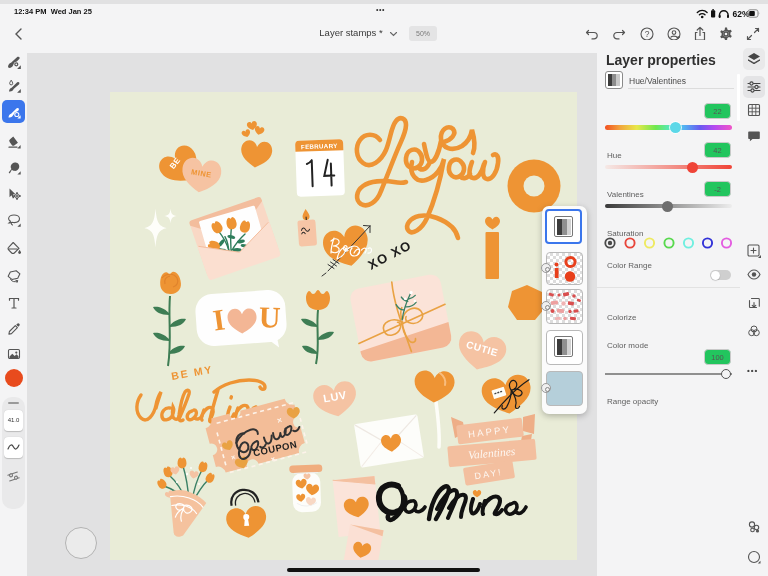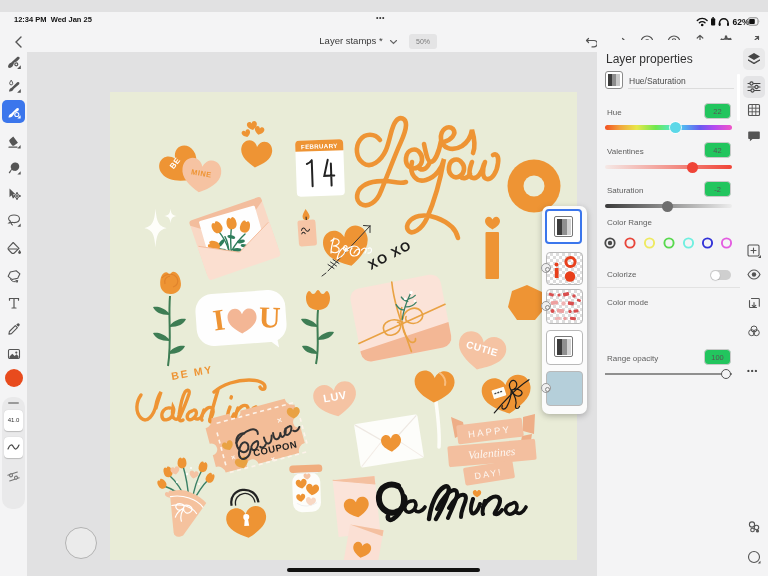--- a/index.html
+++ b/index.html
@@ -1,19 +1,19 @@
 <!DOCTYPE html>
 <html><head>
 <meta charset="utf-8">
 <style>
 * { margin:0; padding:0; box-sizing:border-box; }
 html,body { width:768px; height:576px; overflow:hidden; font-family:"Liberation Sans",sans-serif; }
 #app { position:relative; width:768px; height:576px; background:#e1e1e2; }
 
-#topbar { position:absolute; left:0; top:12px; width:768px; height:40px; background:#f4f4f5; z-index:5; }
+#topbar { position:absolute; left:0; top:4px; width:768px; height:49px; background:#f4f4f5; z-index:5; }
 .stime { position:absolute; left:14px; top:3px; font-size:7.5px; font-weight:bold; color:#111; }
 .sdots { position:absolute; left:376px; top:2px; font-size:7px; color:#333; letter-spacing:0.5px; }
 .sright { position:absolute; right:8px; top:2.5px; height:13px; }
 
 .back { position:absolute; left:10px; top:21px; width:18px; height:18px; }
 .title { position:absolute; left:286px; top:23px; width:130px; text-align:center; font-size:9.5px; color:#3a3a3a; }
 .zoom { position:absolute; left:409px; top:22px; width:28px; height:15px; background:#e4e4e5; border-radius:3px; font-size:7px; color:#7a7a7a; text-align:center; line-height:15px; }
 .tb-ic { position:absolute; top:22px; width:16px; height:16px; }
 
 #ltool { position:absolute; left:0; top:40px; width:27px; height:536px; background:#f4f4f5; z-index:4; }
@@ -23,21 +23,21 @@
 .lgroup { position:absolute; left:2px; top:357px; width:23px; height:112px; background:#e9e9ea; border-radius:10px; }
 .ldash { position:absolute; left:6px; top:5px; width:11px; height:2px; background:#9a9a9a; border-radius:1px; }
 .lbox { position:absolute; left:2px; width:19px; height:21px; background:#fff; border-radius:4px; box-shadow:0 0.5px 1px rgba(0,0,0,.2); font-size:6px; color:#333; text-align:center; line-height:21px; }
 
 #canvas { position:absolute; left:110px; top:92px; width:467px; height:468px; background:#e9ecd7; z-index:1; }
 #brushcirc { position:absolute; left:65px; top:527px; width:32px; height:32px; border-radius:50%; background:#ebebeb; border:1px solid #b3b3b3; z-index:2; }
 #homebar { position:absolute; left:287px; top:568px; width:193px; height:4px; background:#111; border-radius:2px; z-index:6; }
 
 #rpanel { position:absolute; left:597px; top:40px; width:143px; height:536px; background:#f4f4f5; z-index:5; }
 #rstrip { position:absolute; left:740px; top:40px; width:28px; height:536px; background:#f4f4f5; z-index:5; }
-.rp-label { position:absolute; left:10px; font-size:8px; color:#5f5f5f; }
+.rp-label { position:absolute; left:10px; font-size:8px; color:#5f5f5f;margin-top:43px; }
 .rp-valbox { position:absolute; left:107px; width:27px; height:16px; border:1px solid #c9c9c9; border-radius:4px; background:#22c55e; font-size:7.5px; color:#555; text-align:center; line-height:15px; }
 
 #fpanel { position:absolute; left:542px; top:206px; width:45px; height:208px; background:#fbfbfb; border-radius:7px; box-shadow:0 2px 6px rgba(0,0,0,.25); z-index:10; }
 .thumb { position:absolute; left:4px; width:37px; height:35px; background:#fff; border:1px solid #b9b9b9; border-radius:4px; overflow:hidden; }
 .chk { background-image: linear-gradient(45deg,#ddd 25%,transparent 25%,transparent 75%,#ddd 75%), linear-gradient(45deg,#ddd 25%,transparent 25%,transparent 75%,#ddd 75%); background-size:6px 6px; background-position:0 0,3px 3px; }
 .badge { position:absolute; left:-1px; width:10px; height:10px; border-radius:50%; background:#f0f0f0; border:1px solid #999; }
 .badge::after { content:""; position:absolute; left:2.5px; top:2.5px; width:3px; height:3px; border-radius:50%; border:1px solid #888; }
 </style>
 </head>
 <body>
@@ -497,27 +497,27 @@
             <path d="M1 7 C3 2 5 2 6.5 5 C8 8 10 8 12 3" stroke="#444" stroke-width="1.2" fill="none" stroke-linecap="round"></path>
           </svg></div>
       <svg style="position:absolute;left:5px;top:73px" width="13" height="13" viewBox="0 0 13 13">
           <path d="M1.5 3.5 h10 M1.5 9.5 h10" stroke="#777" stroke-width="1.1" stroke-linecap="round" transform="rotate(-18 6.5 6.5)"></path>
           <circle cx="4.5" cy="4.6" r="1.5" fill="#e9e9ea" stroke="#777" stroke-width="1.1" transform="rotate(-18 6.5 6.5)"></circle>
           <circle cx="8.5" cy="8.4" r="1.5" fill="#e9e9ea" stroke="#777" stroke-width="1.1" transform="rotate(-18 6.5 6.5)"></circle>
         </svg>
     </div>
   </div>
   <div id="rpanel">
-    <div style="position:absolute;left:9px;top:12px;font-size:12px;font-weight:normal;color:#303030">Layer properties</div>
+    <div style="position:absolute;left:9px;top:12px;font-size:14px;font-weight:bold;color:#303030">Layer properties</div>
     <div style="position:absolute;left:8px;top:31px;width:18px;height:18px;border:1px solid #8a8a8a;border-radius:3px;background:#fff;overflow:hidden">
       <div style="position:absolute;left:2px;top:2px;width:4px;height:12px;background:#3c3c3c"></div>
       <div style="position:absolute;left:6px;top:2px;width:4px;height:12px;background:#8d8d8d"></div>
       <div style="position:absolute;left:10px;top:2px;width:4px;height:12px;background:#c9c9c9"></div>
     </div>
-    <div style="position:absolute;left:32px;top:36px;font-size:8.5px;color:#4a4a4a">Hue/Saturation</div>
+    <div style="position:absolute;left:32px;top:36px;font-size:8.5px;color:#4a4a4a">Hue/Valentines</div>
     <div style="position:absolute;left:31px;top:48px;width:106px;height:1px;background:#dcdcdc"></div>
     <div class="rp-label" style="top:68px">Hue</div>
     <div class="rp-valbox" style="top:63px">22</div>
     <div style="position:absolute;left:8px;top:85px;width:127px;height:5px;border-radius:2.5px;background:linear-gradient(90deg,#f25022,#f2a63d 12%,#e8e84a 25%,#6ee84f 40%,#52e8c8 52%,#52b4f2 62%,#6a5af0 75%,#b44af0 86%,#f056c8 100%)"></div>
     <div style="position:absolute;left:72.5px;top:82px;width:11px;height:11px;border-radius:50%;background:#5cd8e8;box-shadow:0 0 0 1px rgba(255,255,255,.8)"></div>
     <div class="rp-label" style="top:107px">Valentines</div>
     <div class="rp-valbox" style="top:102px">42</div>
     <div style="position:absolute;left:8px;top:125px;width:127px;height:4px;border-radius:2px;background:linear-gradient(90deg,#f5e9e6,#f04438)"></div>
     <div style="position:absolute;left:89.5px;top:121.5px;width:11px;height:11px;border-radius:50%;background:#ef4438"></div>
     <div class="rp-label" style="top:146px">Saturation</div>

